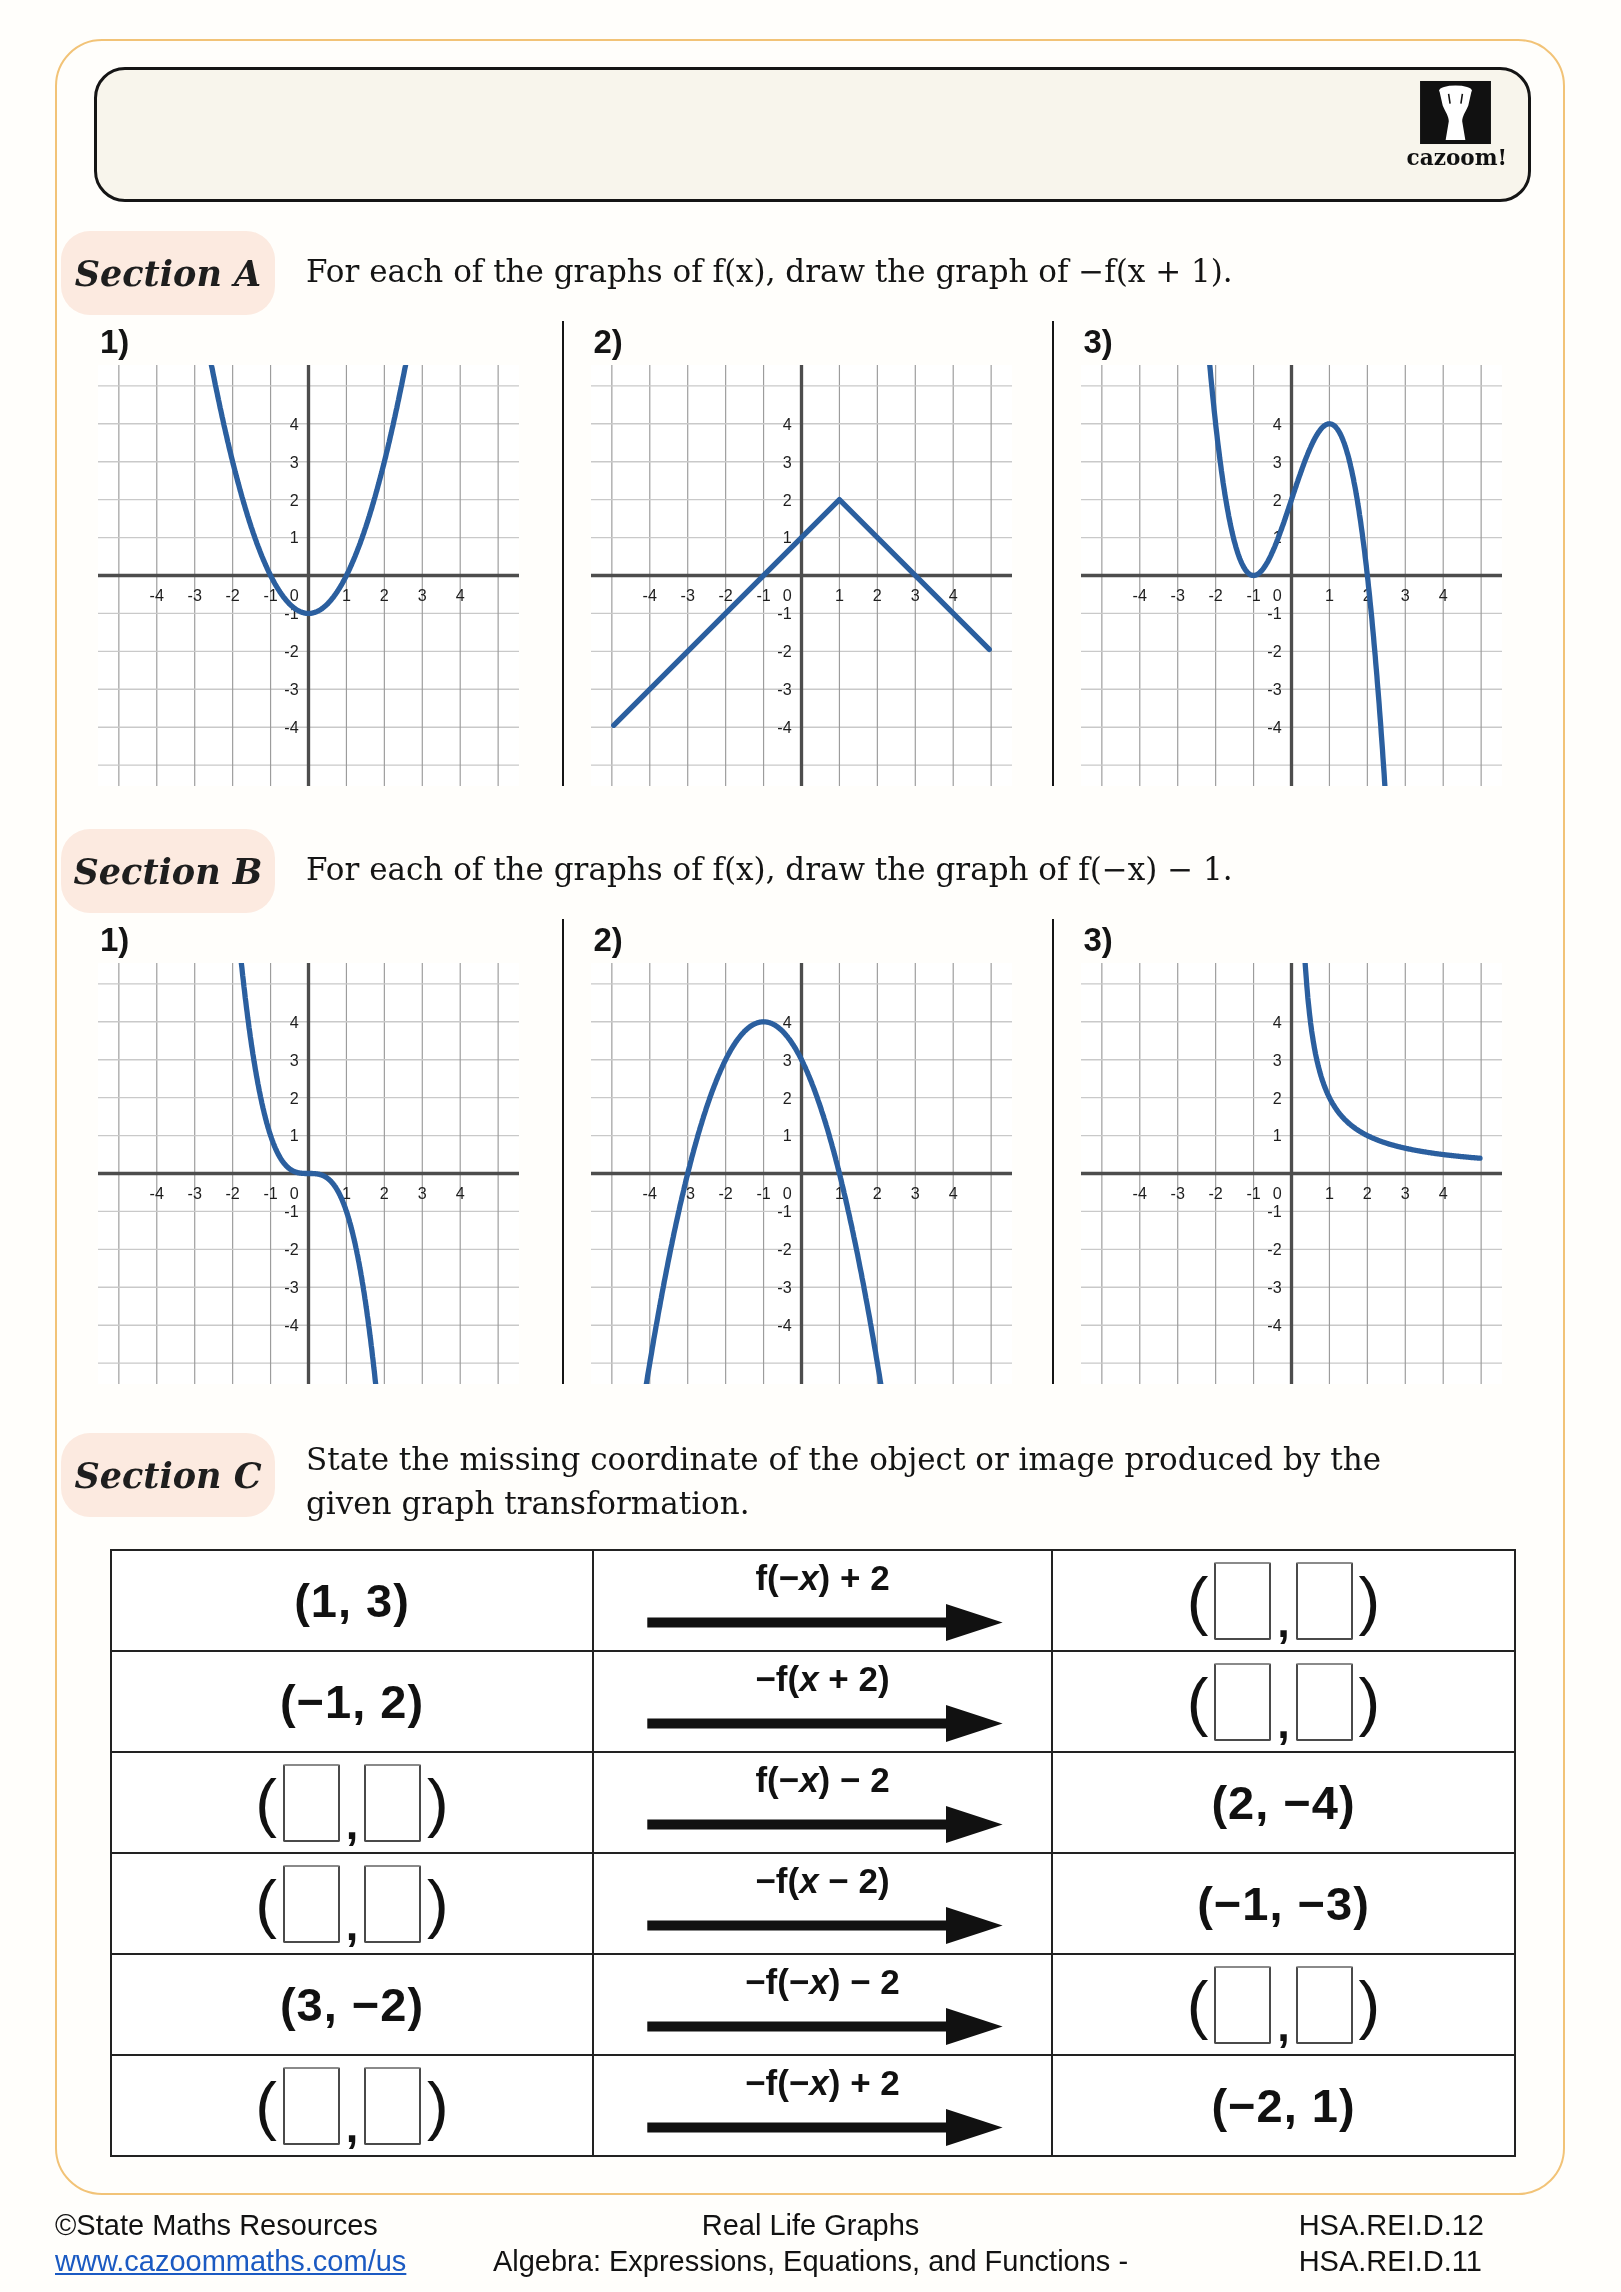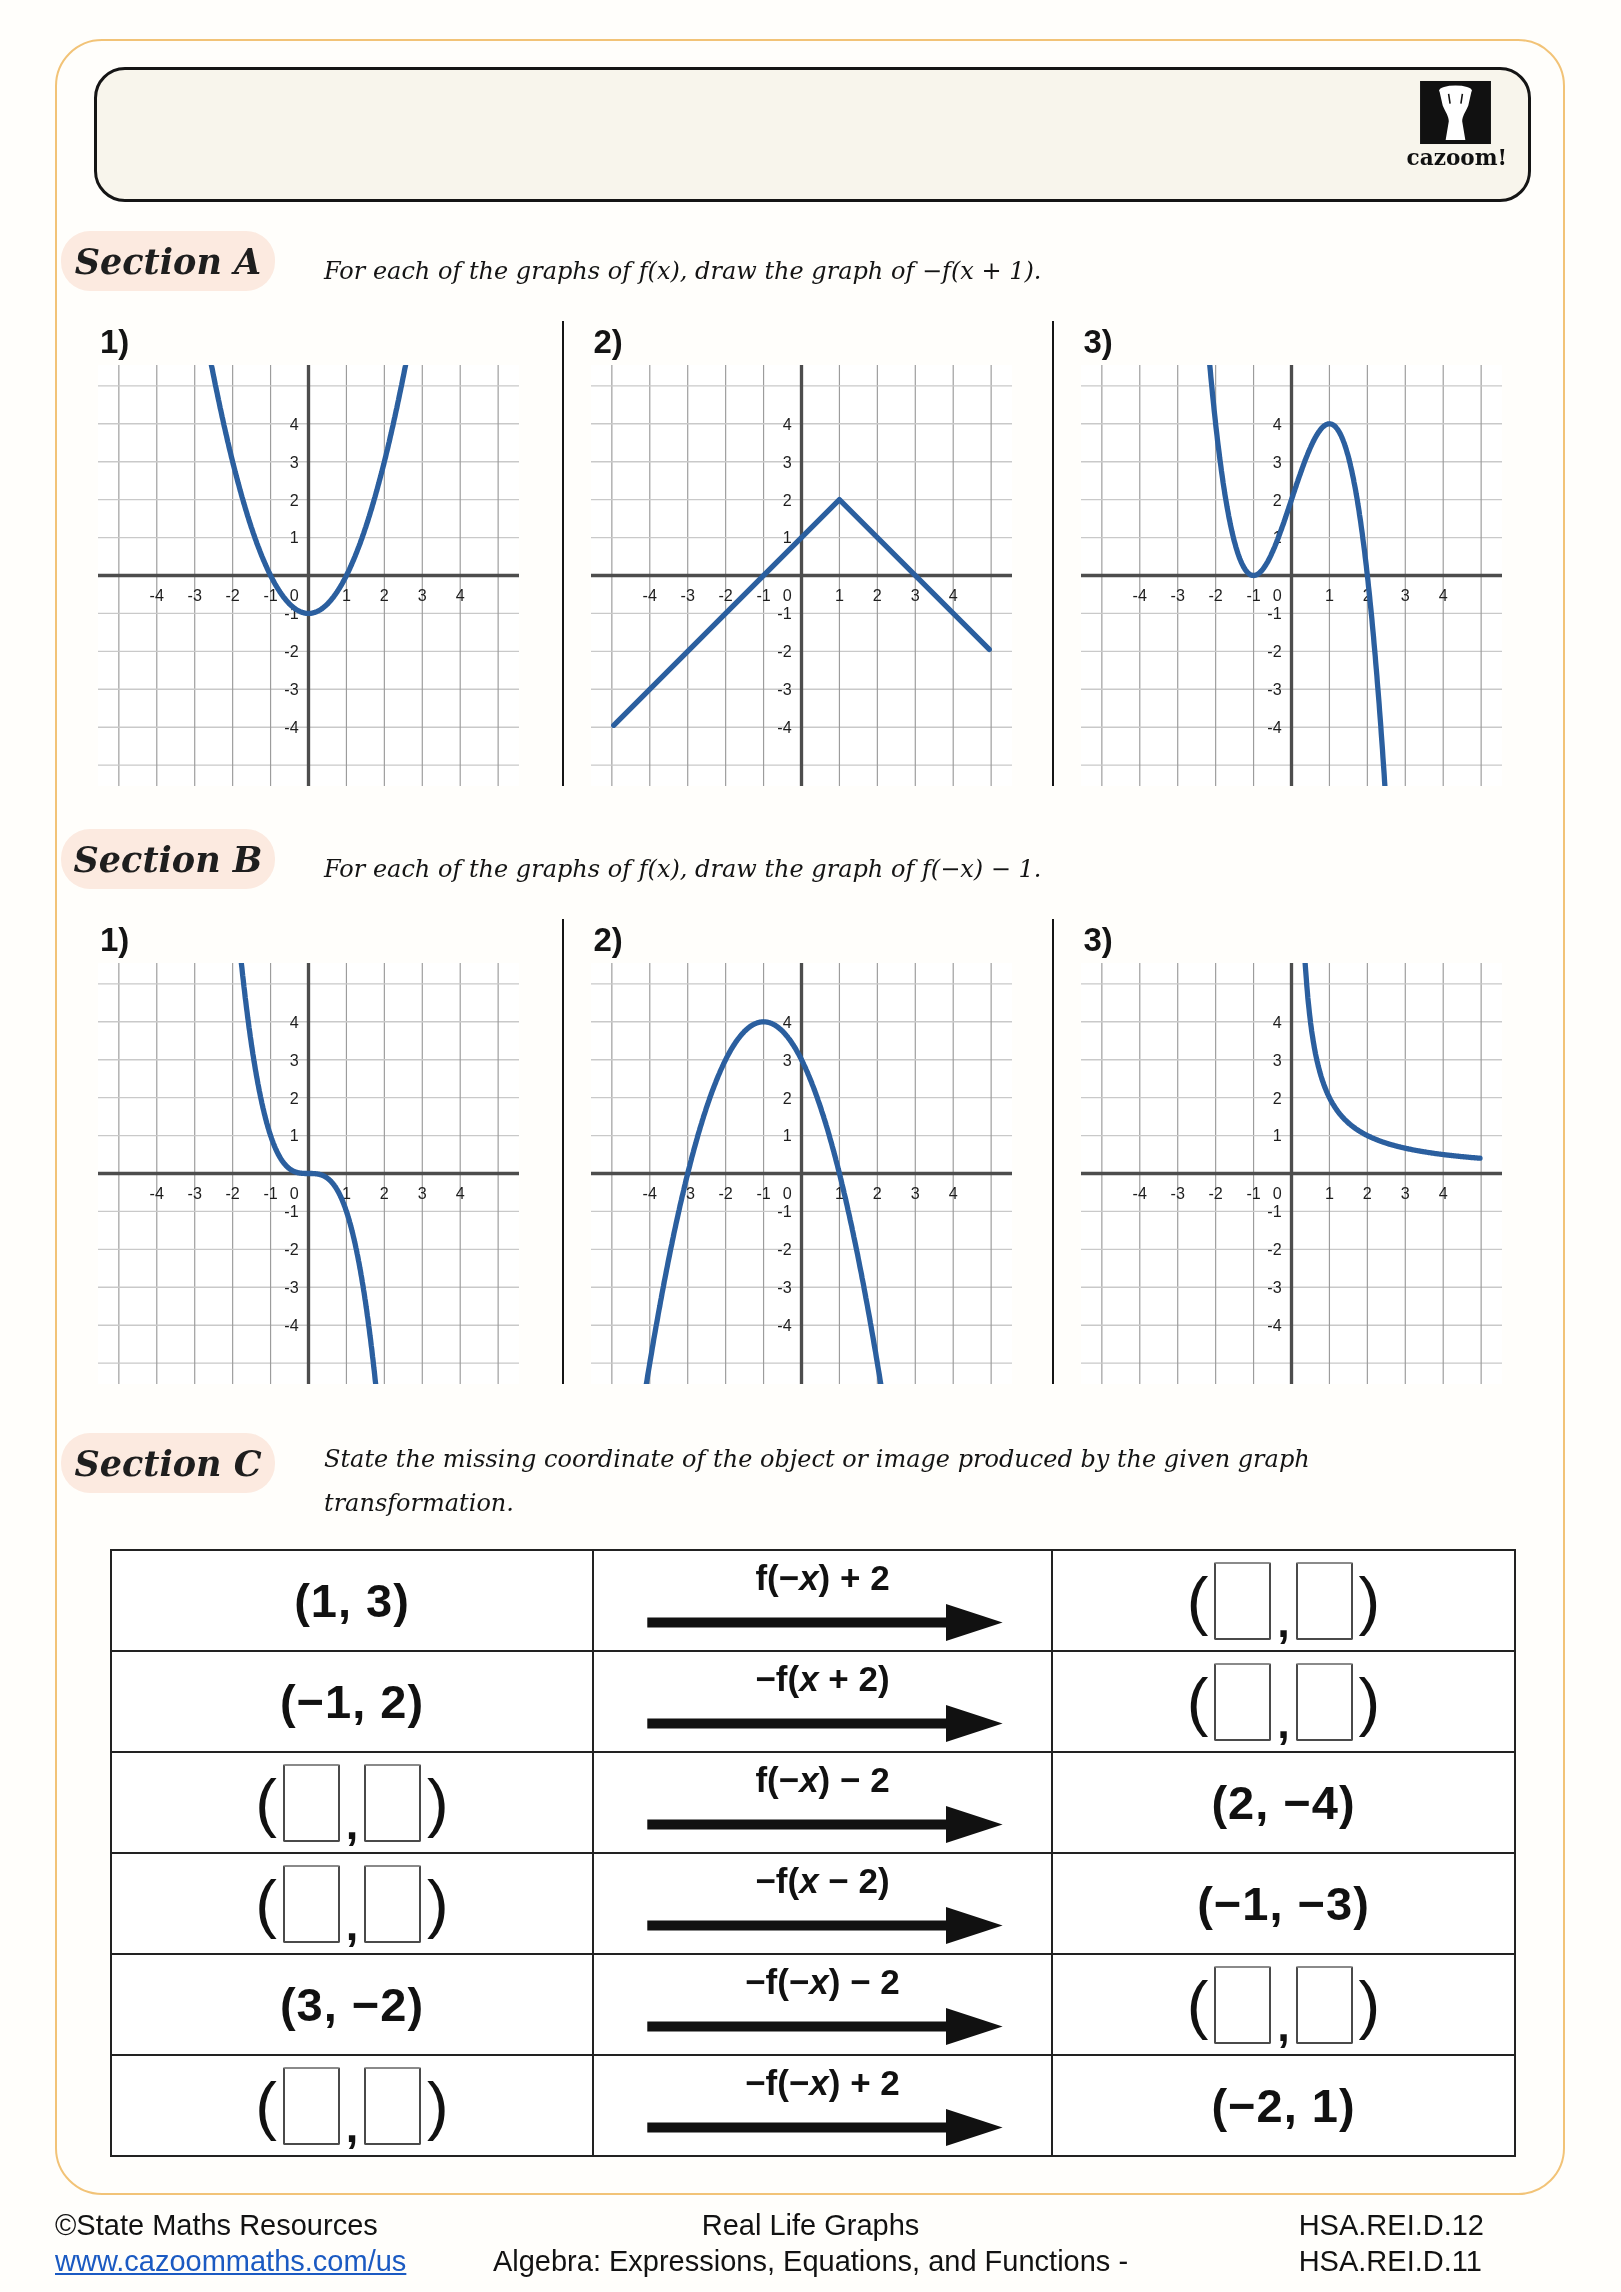--- a/index.html
+++ b/index.html
@@ -10,26 +10,26 @@
   
   .header-box{position:absolute;left:94px;top:67px;width:1431px;height:129px;
               border:3.9px solid #151515;border-radius:31px;background:#f8f5ec;}
   .title{position:absolute;left:43px;top:50%;transform:translateY(-50%);margin:0;
          font-size:45px;font-weight:700;letter-spacing:-0.5px;color:#181818;
          font-family:"Liberation Sans",sans-serif;}
   .logo{position:absolute;right:23.5px;top:9.8px;width:98px;text-align:center;}
   .logo svg{display:block;margin:0 auto;}
   .brand{font-family:"DejaVu Serif",serif;font-weight:700;font-size:21.6px;margin-top:0px;color:#111;}
   
-  .sec-label{position:absolute;left:61px;width:214px;height:60px;background:#fceae0;
+  .sec-label{position:absolute;left:61px;width:214px;height:84px;background:#fceae0;
              border-radius:29px;display:flex;align-items:center;justify-content:center;
              font-family:"DejaVu Serif",serif;font-style:italic;font-weight:700;
              font-size:35px;color:#1e1e1e;}
-  .sec-instr{position:absolute;left:324px;font-family:"DejaVu Serif",serif;font-style:italic;
-             font-size:24px;color:#141414;line-height:44px;}
+  .sec-instr{position:absolute;left:306px;font-family:"DejaVu Serif",serif;
+             font-size:31px;color:#141414;line-height:44px;}
   
   .graph-row{position:absolute;left:94px;width:1433px;display:grid;
              grid-template-columns:468px 490px 475px;}
   .gcell{padding-top:2px;}
   .gcell.bordered{border-left:2.9px solid #151515;padding-left:23.5px;}
   .gnum{font-size:33px;font-weight:700;margin:0 0 3.9px 5.9px;}
   svg.graph{display:block;margin-left:3.9px;background:#fff;}
   
   .ctable{position:absolute;left:110px;top:1549px;border-collapse:collapse;table-layout:fixed;}
   .ctable td{border:2.9px solid #222;height:99px;text-align:center;vertical-align:middle;

